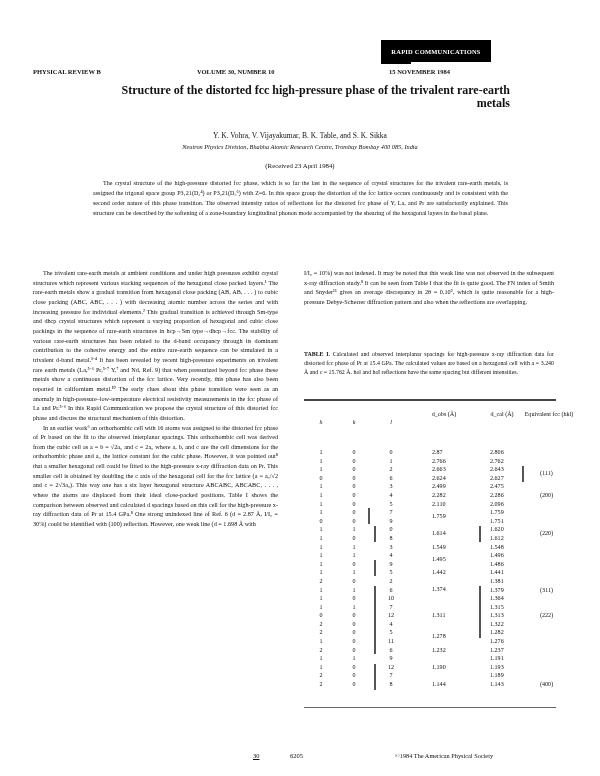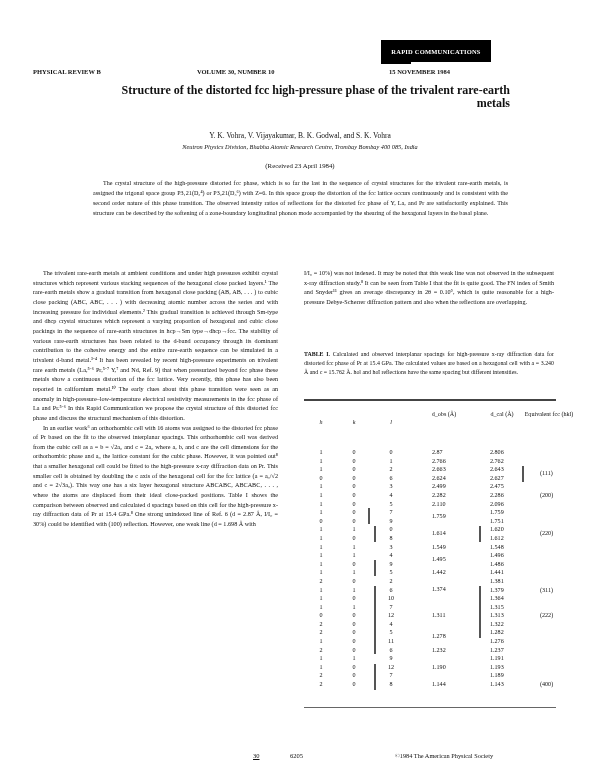--- a/index.html
+++ b/index.html
@@ -69,21 +69,21 @@
 <div class="rc-badge">RAPID COMMUNICATIONS</div>
 <div class="rc-badge-tail"></div>
 
 <div class="journal-header">
   <span>PHYSICAL REVIEW B</span>
   <span>VOLUME 30, NUMBER 10</span>
   <span>15 NOVEMBER 1984</span>
 </div>
 
 <div class="title">Structure of the distorted fcc high-pressure phase of the trivalent rare-earth metals</div>
-<div class="authors">Y. K. Vohra, V. Vijayakumar, B. K. Godwal, and S. K. Vohra</div>
+<div class="authors">Y. K. Vohra, V. Vijayakumar, B. K. Table, and S. K. Sikka</div>
 <div class="affil">Neutron Physics Division, Bhabha Atomic Research Centre, Trombay Bombay 400 085, India</div>
 <div class="received">(Received 23 April 1984)</div>
 <div class="abstract">The crystal structure of the high-pressure distorted fcc phase, which is so far the last in the sequence of crystal structures for the trivalent rare-earth metals, is assigned the trigonal space group P3₁21(D₃⁴) or P3₂21(D₃⁶) with Z=6. In this space group the distortion of the fcc lattice occurs continuously and is consistent with the second order nature of this phase transition. The observed intensity ratios of reflections for the distorted fcc phase of Y, La, and Pr are satisfactorily explained. This structure can be described by the softening of a zone-boundary longitudinal phonon mode accompanied by the shearing of the hexagonal layers in the basal plane.</div>
 
 <div class="col-left">
   <p>The trivalent rare-earth metals at ambient conditions and under high pressures exhibit crystal structures which represent various stacking sequences of the hexagonal close packed layers.¹ The rare-earth metals show a gradual transition from hexagonal close packing (AB, AB, . . . ) to cubic close packing (ABC, ABC, . . . ) with decreasing atomic number across the series and with increasing pressure for individual elements.² This gradual transition is achieved through Sm-type and dhcp crystal structures which represent a varying proportion of hexagonal and cubic close packings in the sequence of rare-earth structures in hcp→Sm type→dhcp→fcc. The stability of various rare-earth structures has been related to the d-band occupancy through its dominant contribution to the cohesive energy and the entire rare-earth sequence can be simulated in a trivalent d-band metal.³⁻⁴ It has been revealed by recent high-pressure experiments on trivalent rare earth metals (La,⁵⁻⁶ Pr,⁵⁻⁷ Y,⁷ and Nd, Ref. 9) that when pressurized beyond fcc phase these metals show a continuous distortion of the fcc lattice. Very recently, this phase has also been reported in californium metal.¹⁰ The early clues about this phase transition were seen as an anomaly in high-pressure–low-temperature electrical resistivity measurements in the fcc phase of La and Pr.⁵⁻⁶ In this Rapid Communication we propose the crystal structure of this distorted fcc phase and discuss the structural mechanism of this distortion.</p>
   <p>In an earlier work⁶ an orthorhombic cell with 16 atoms was assigned to the distorted fcc phase of Pr based on the fit to the observed interplanar spacings. This orthorhombic cell was derived from the cubic cell as a = b = √2a₀ and c = 2a₀ where a, b, and c are the cell dimensions for the orthorhombic phase and a₀ the lattice constant for the cubic phase. However, it was pointed out⁸ that a smaller hexagonal cell could be fitted to the high-pressure x-ray diffraction data on Pr. This smaller cell is obtained by doubling the c axis of the hexagonal cell for the fcc lattice (a = a₀/√2 and c = 2√3a₀). This way one has a six layer hexagonal structure ABCABC, ABCABC, . . . , where the atoms are displaced from their ideal close-packed positions. Table I shows the comparison between observed and calculated d spacings based on this cell for the high-pressure x-ray diffraction data of Pr at 15.4 GPa.⁸ One strong unindexed line of Ref. 6 (d = 2.87 Å, I/I₀ = 30%) could be identified with (100) reflection. However, one weak line (d = 1.698 Å with</p>
 </div>
 
 <div class="col-right">I/I₀ = 10%) was not indexed. It may be noted that this weak line was not observed in the subsequent x-ray diffraction study.⁸ It can be seen from Table I that the fit is quite good. The FN index of Smith and Snyder¹¹ gives an average discrepancy in 2θ = 0.10°, which is quite reasonable for a high-pressure Debye-Scherrer diffraction pattern and also when the reflections are overlapping.</div>

